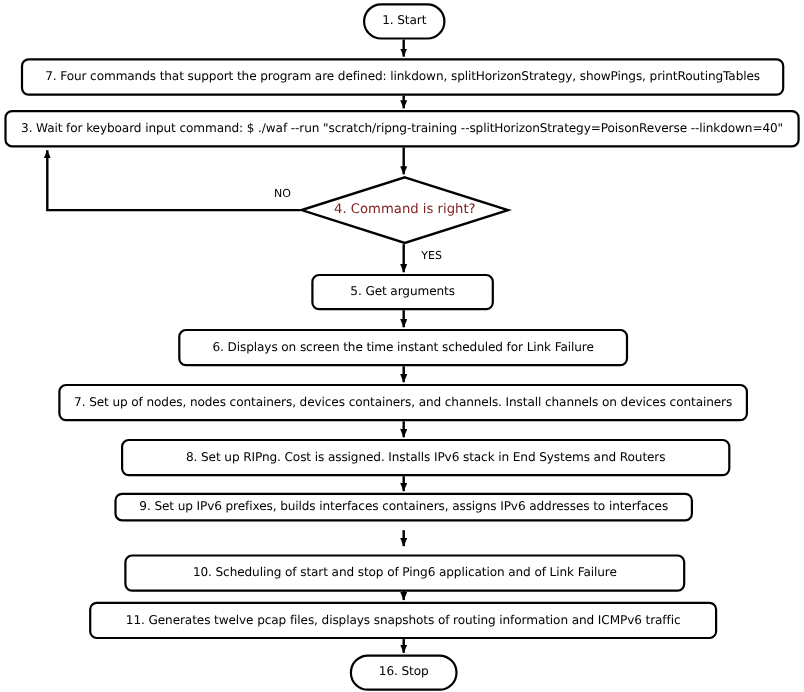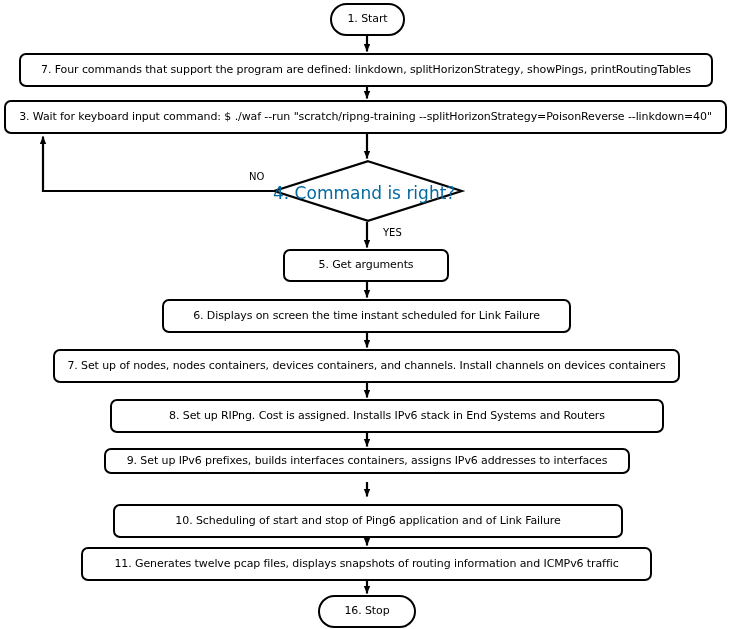--- a/index.html
+++ b/index.html
@@ -42,22 +42,23 @@
   }
   .diamond-wrap svg {
     position: absolute;
     left: 0;
     top: 0;
     overflow: visible;
   }
   .diamond-label {
     position: absolute;
     width: 100%;
-    color: #0369a1;
-    font-size: 17px;
+    text-align: center;
+    color: #7f1d1d;
+    font-size: 12px;
     white-space: nowrap;
   }
   .edge-label {
     position: absolute;
     font-size: 10px;
     color: #000000;
     white-space: nowrap;
   }
   #edges {
     position: absolute;

